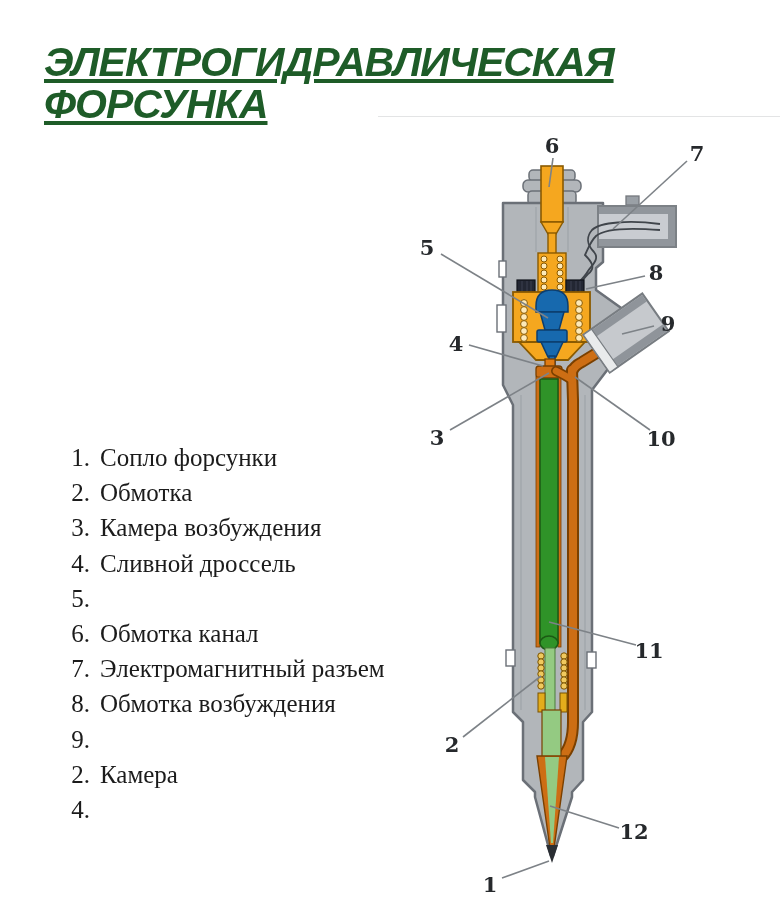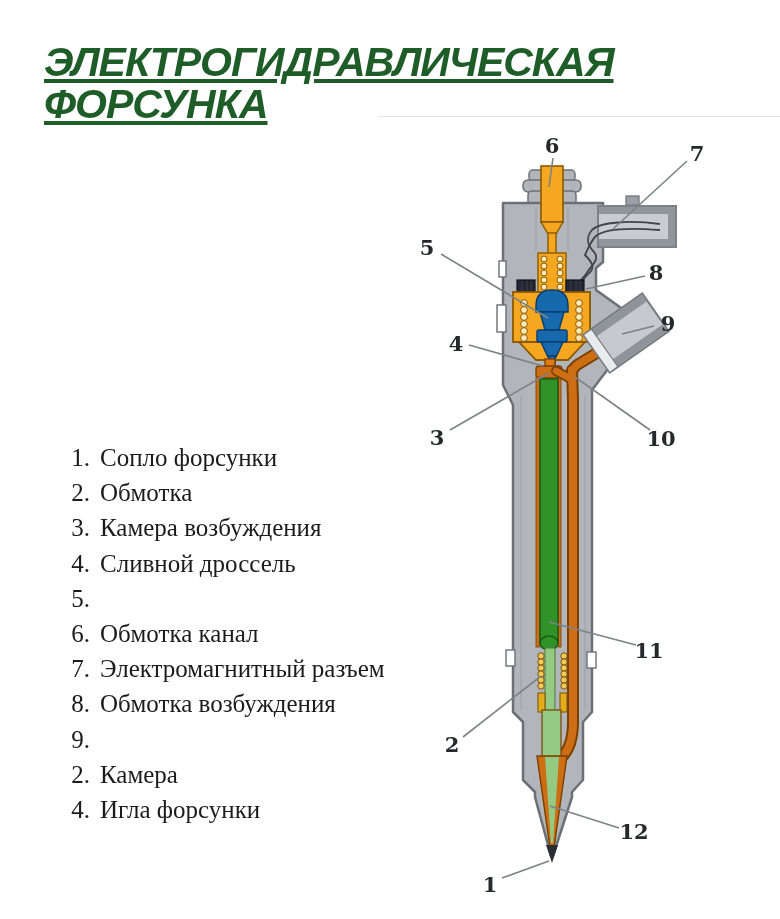--- a/index.html
+++ b/index.html
@@ -76,21 +76,20 @@
     </div>
   <div class="legend-row">
       <span class="legend-num">9.</span>
     </div>
   <div class="legend-row">
       <span class="legend-num">2.</span>
       <span class="legend-label">Камера</span>
     </div>
   <div class="legend-row">
       <span class="legend-num">4.</span>
-      <span class="legend-label">Игла форсунки</span>
     </div>
 </div>
 
 <svg class="diagram-svg" width="780" height="919" viewBox="0 0 780 919">
 
   <g>
     <rect x="529" y="170" width="46" height="11" rx="4" fill="#b2b6ba" stroke="#6b7077" stroke-width="1.5"></rect>
     <rect x="523" y="180" width="58" height="12" rx="5" fill="#b2b6ba" stroke="#6b7077" stroke-width="1.5"></rect>
     <rect x="528" y="191" width="48" height="14" rx="4" fill="#b2b6ba" stroke="#6b7077" stroke-width="1.5"></rect>
   </g>

